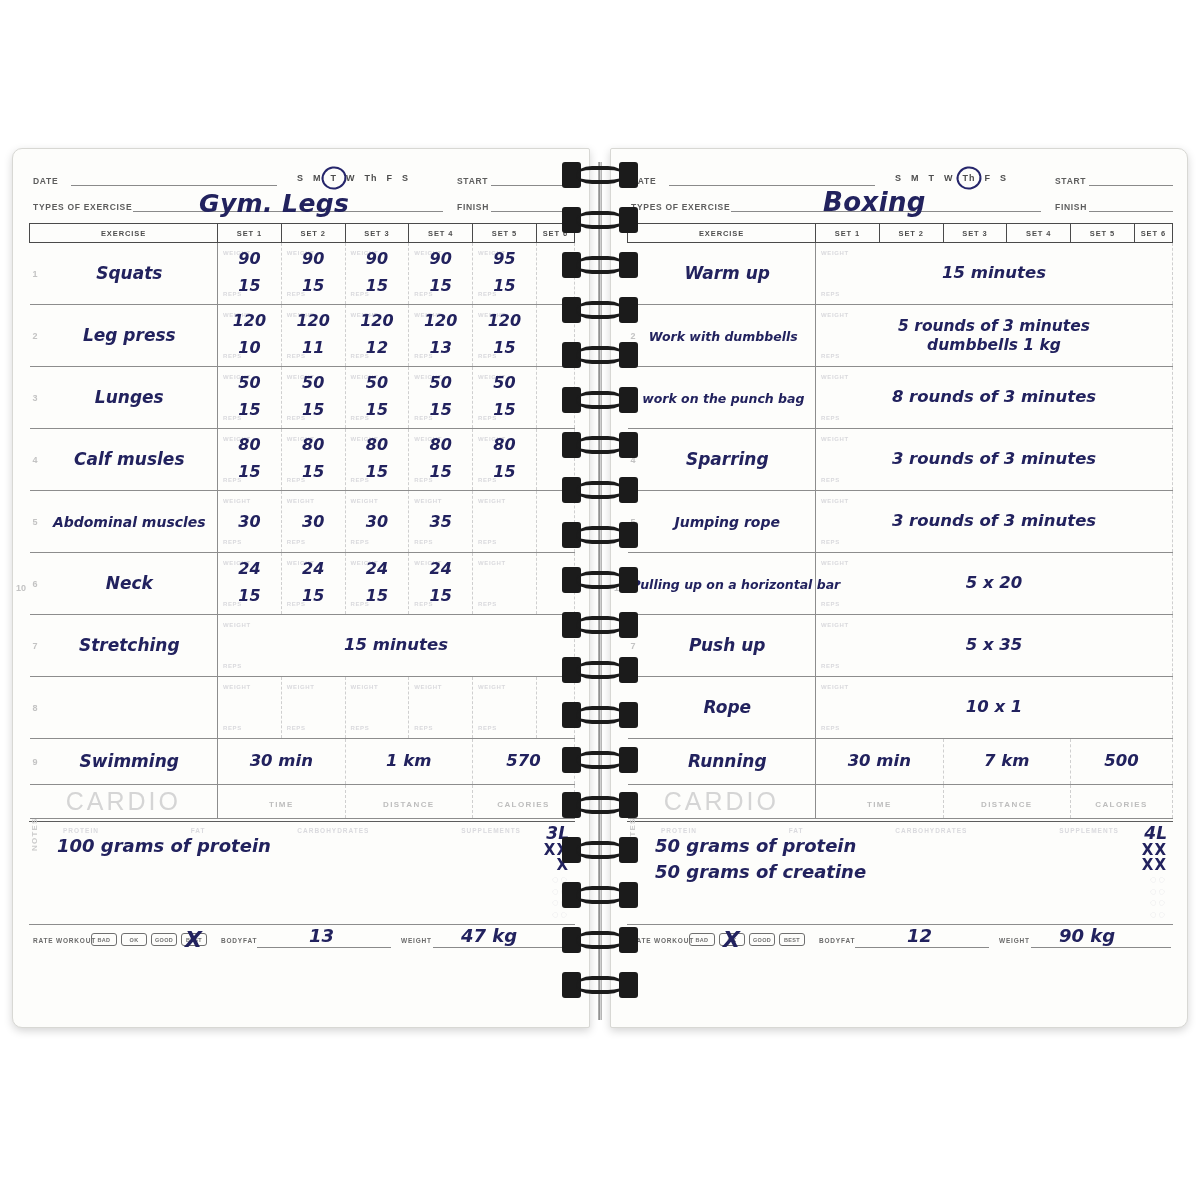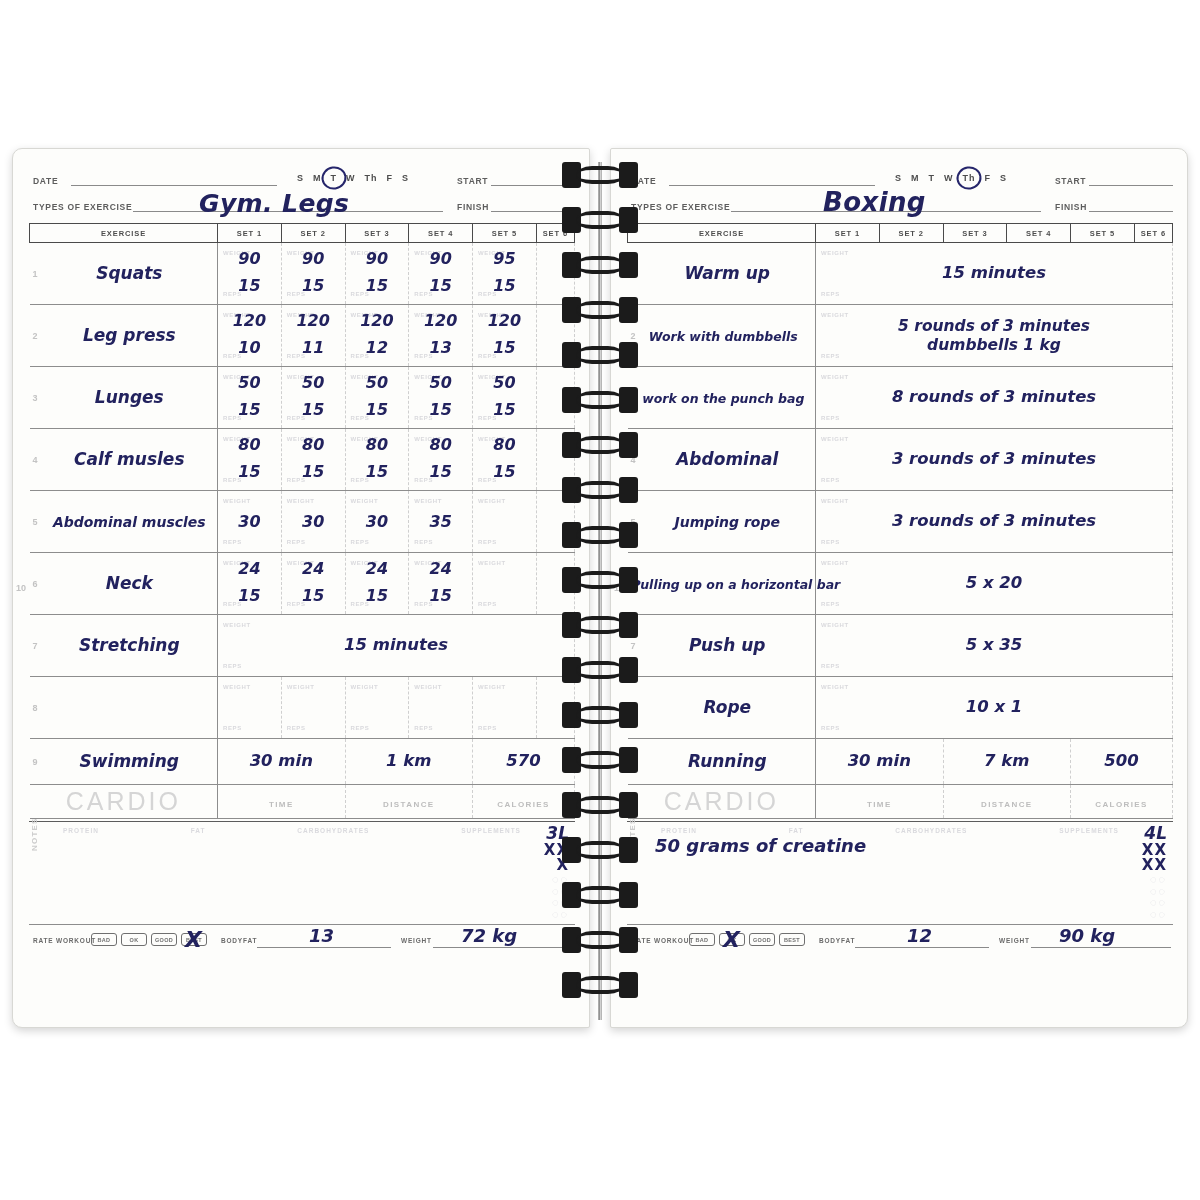--- a/index.html
+++ b/index.html
@@ -544,20 +544,21 @@
         <div class="notes">
           <div class="notes-top"></div>
           <div class="notes-side">NOTES</div>
           <div class="macro-labels">
             <span>PROTEIN</span>
             <span>FAT</span>
             <span>CARBOHYDRATES</span>
             <span>SUPPLEMENTS</span>
           </div>
           <div class="notes-lines">
+            <div>100 grams of protein</div>
           </div>
           <div class="water">
             <div class="amt">3L</div>
             <div class="marks">XX</div>
             <div class="marks">X</div>
             <div class="drops">
               <div>◌◌</div>
               <div>◌◌</div>
               <div>◌◌</div>
               <div>◌◌</div>
@@ -570,21 +571,21 @@
           <span class="chip" style="left:62px;">BAD</span>
           <span class="chip" style="left:92px;">OK</span>
           <span class="chip" style="left:122px;">GOOD</span>
           <span class="chip" style="left:152px;">BEST</span>
           <span class="xmark" style="left:156px;">X</span>
           <span class="lbl2" style="left:192px;">BODYFAT</span>
           <span class="rule" style="left:228px; top:19px; width:134px;"></span>
           <span class="botval" style="left:280px;">13</span>
           <span class="lbl2" style="left:372px;">WEIGHT</span>
           <span class="rule" style="left:404px; top:19px; width:140px;"></span>
-          <span class="botval" style="left:432px;">72 kg</span>
+          <span class="botval" style="left:432px;">47 kg</span>
         </div>
 
       </div>
     </div>
 
     <div class="page right">
       <div class="page-inner">
 
         <div class="hdr-row">
           <span class="lbl" style="left:4px;">DATE</span>
@@ -638,21 +639,21 @@
               </tr>
               <tr class="body-row">
                 <td class="namecell"><span class="rownum">2</span><span class="exname tiny">Work&nbsp;with&nbsp;dumbbells</span></td>
                 <td colspan="6" class="setcell"><span class="ghost w">WEIGHT</span><span class="ghost r">REPS</span><span class="span-note two">5 rounds of 3 minutes<br>dumbbells 1 kg</span></td>
               </tr>
               <tr class="body-row">
                 <td class="namecell"><span class="rownum">3</span><span class="exname tiny">work&nbsp;on&nbsp;the&nbsp;punch&nbsp;bag</span></td>
                 <td colspan="6" class="setcell"><span class="ghost w">WEIGHT</span><span class="ghost r">REPS</span><span class="span-note">8 rounds of 3 minutes</span></td>
               </tr>
               <tr class="body-row">
-                <td class="namecell"><span class="rownum">4</span><span class="exname">Abdominal</span></td>
+                <td class="namecell"><span class="rownum">4</span><span class="exname">Sparring</span></td>
                 <td colspan="6" class="setcell"><span class="ghost w">WEIGHT</span><span class="ghost r">REPS</span><span class="span-note">3 rounds of 3 minutes</span></td>
               </tr>
               <tr class="body-row">
                 <td class="namecell"><span class="rownum">5</span><span class="exname small">Jumping&nbsp;rope</span></td>
                 <td colspan="6" class="setcell"><span class="ghost w">WEIGHT</span><span class="ghost r">REPS</span><span class="span-note">3 rounds of 3 minutes</span></td>
               </tr>
               <tr class="body-row">
                 <td class="namecell"><span class="rownum">6</span><span class="exname tiny">Pulling&nbsp;up&nbsp;on&nbsp;a&nbsp;horizontal&nbsp;bar</span></td>
                 <td colspan="6" class="setcell"><span class="ghost w">WEIGHT</span><span class="ghost r">REPS</span><span class="span-note">5 x 20</span></td>
               </tr>
@@ -693,20 +694,21 @@
         <div class="notes">
           <div class="notes-top"></div>
           <div class="notes-side">NOTES</div>
           <div class="macro-labels">
             <span>PROTEIN</span>
             <span>FAT</span>
             <span>CARBOHYDRATES</span>
             <span>SUPPLEMENTS</span>
           </div>
           <div class="notes-lines">
+            <div>50 grams of protein</div>
             <div>50 grams of creatine</div>
           </div>
           <div class="water">
             <div class="amt">4L</div>
             <div class="marks">XX</div>
             <div class="marks">XX</div>
             <div class="drops">
               <div>◌◌</div>
               <div>◌◌</div>
               <div>◌◌</div>

